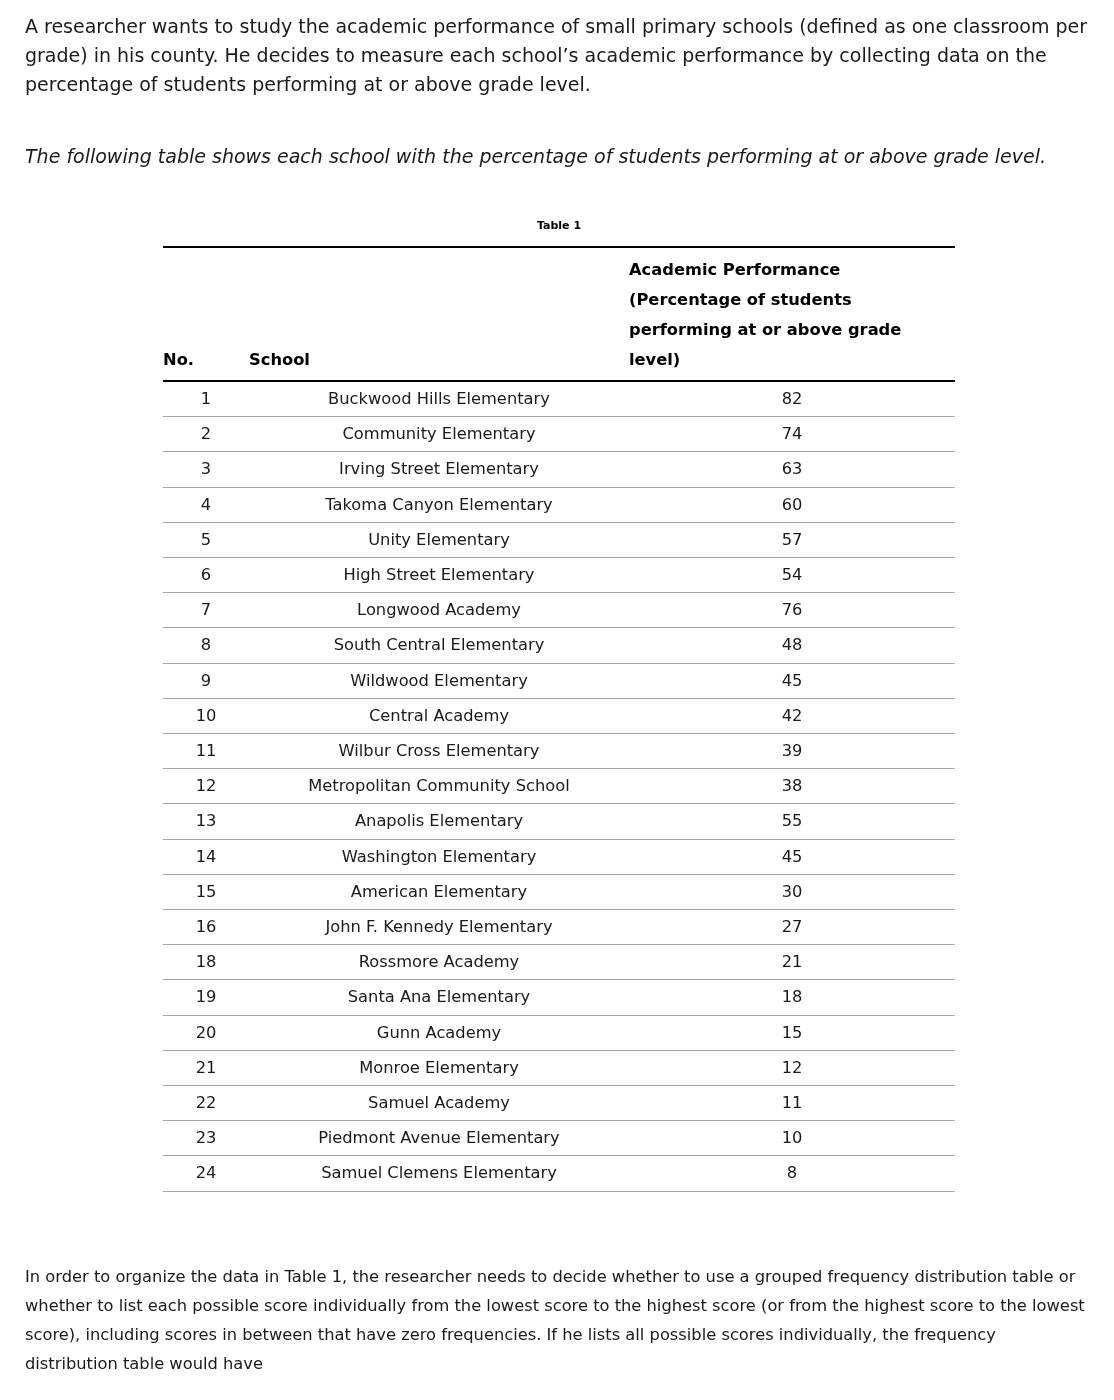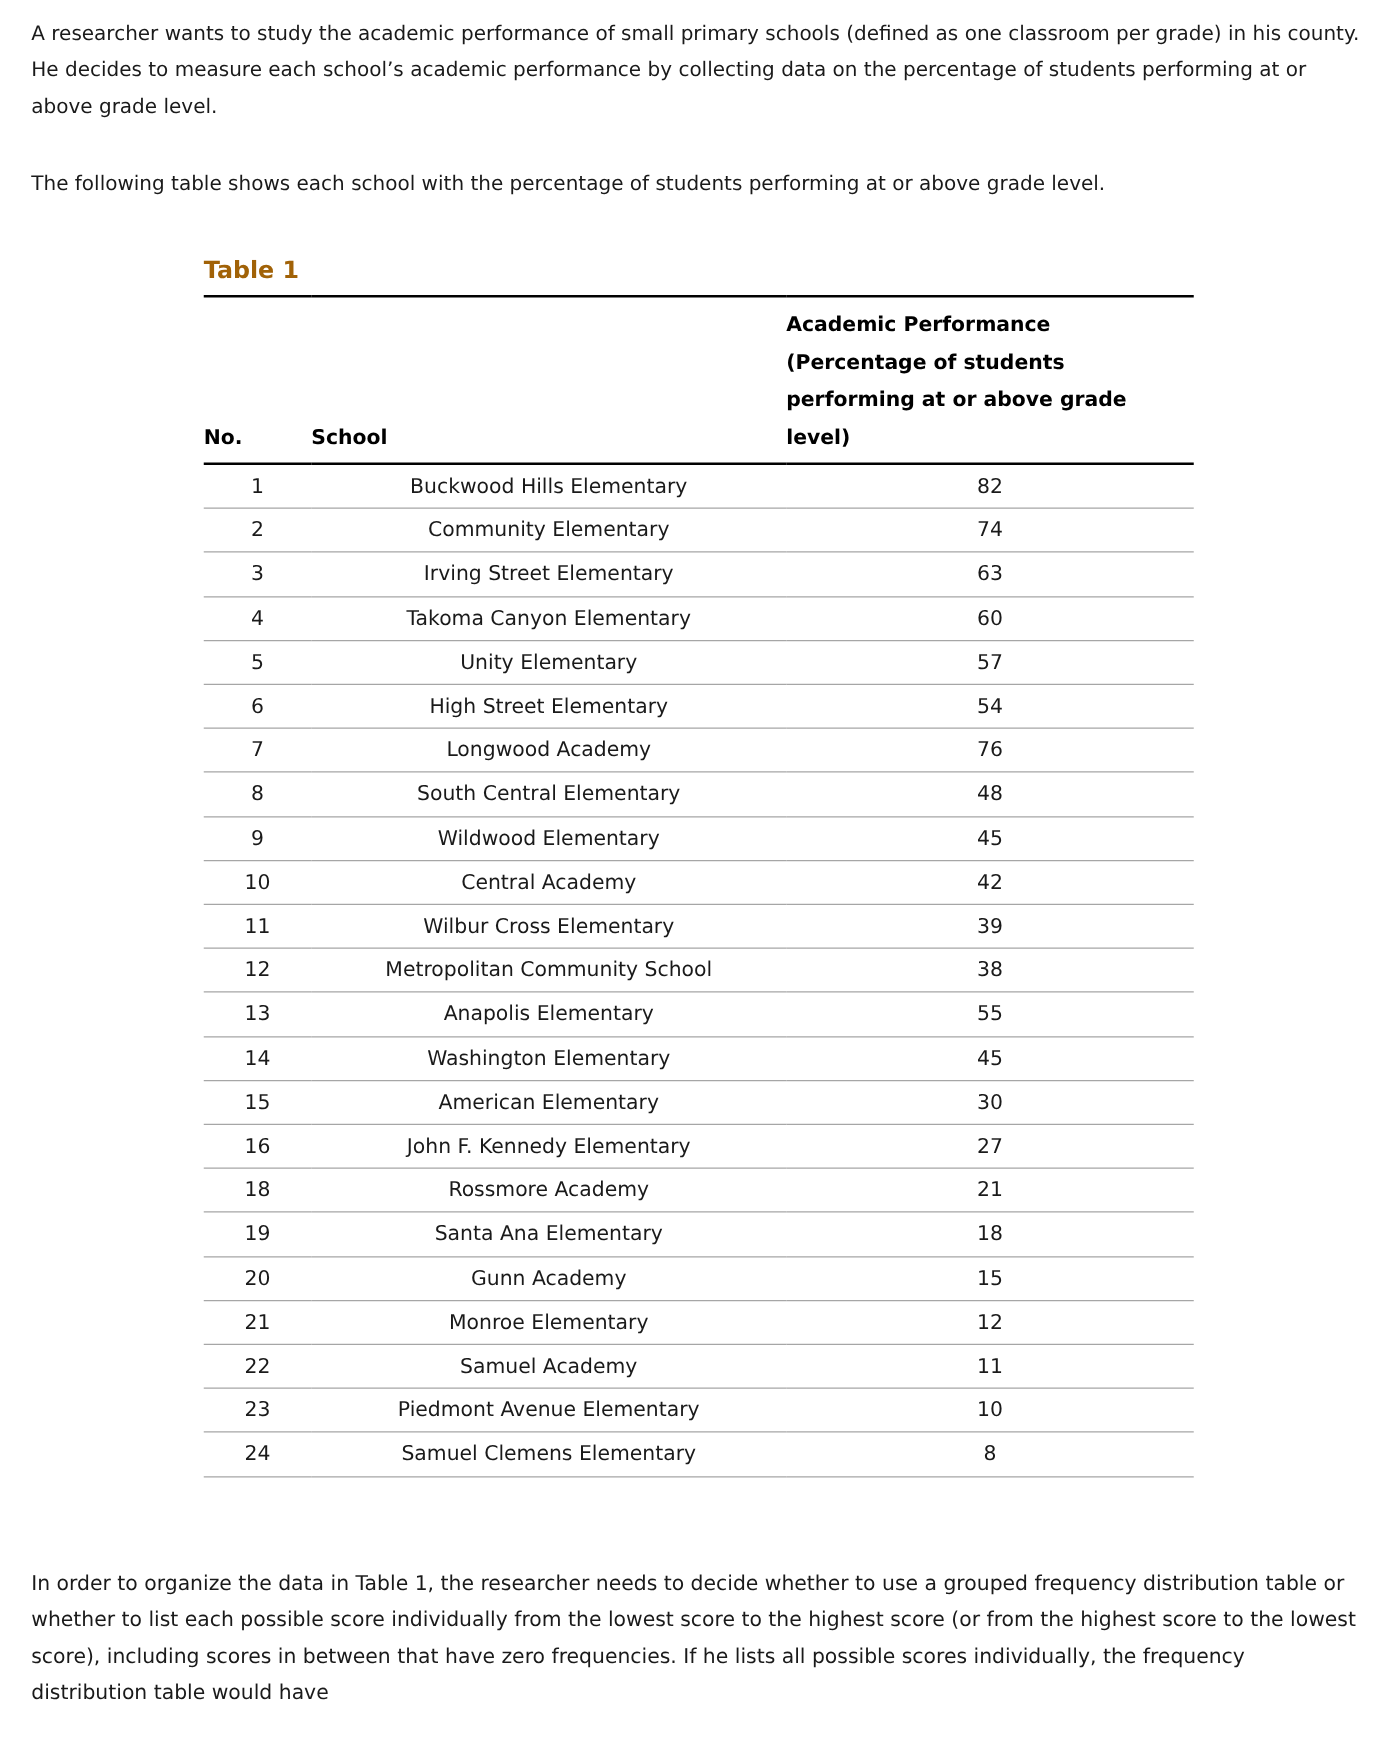--- a/index.html
+++ b/index.html
@@ -17,48 +17,49 @@
   .page {
     position: relative;
     width: 1114px;
     min-height: 1400px;
     box-sizing: border-box;
     padding: 8px 24px 0 25px;
   }
 
   
   .prose {
-    font-size: 16px;
+    font-size: 19px;
     line-height: 29px;
     color: #1a1a1a;
     max-width: 1066px;
     margin: 0;
   }
   .prose.p1 { margin-top: 4px; }
-  .prose.p2 { margin-top: 33px; }
+  .prose.p2 { margin-top: 43px; font-style: italic; }
 
   .closing {
     font-size: 16.3px;
     line-height: 29px;
     color: #1a1a1a;
     margin: 0;
     max-width: 1068px;
   }
 
   
   .table-wrap {
     width: 792px;
     margin: 44px 0 0 138px;
   }
   .table-title {
+    text-align: center;
     font-weight: bold;
-    font-size: 19px;
+    font-size: 11px;
     line-height: 22px;
     margin: 0 0 9px 0;
-    color: #a16207;
+    color: #000000;
   }
   table.data {
     width: 792px;
     border-collapse: collapse;
     table-layout: fixed;
     font-size: 16.3px;
   }
   table.data thead tr.head-row th {
     border-top: 2.2px solid #000;
     border-bottom: 2.2px solid #000;

